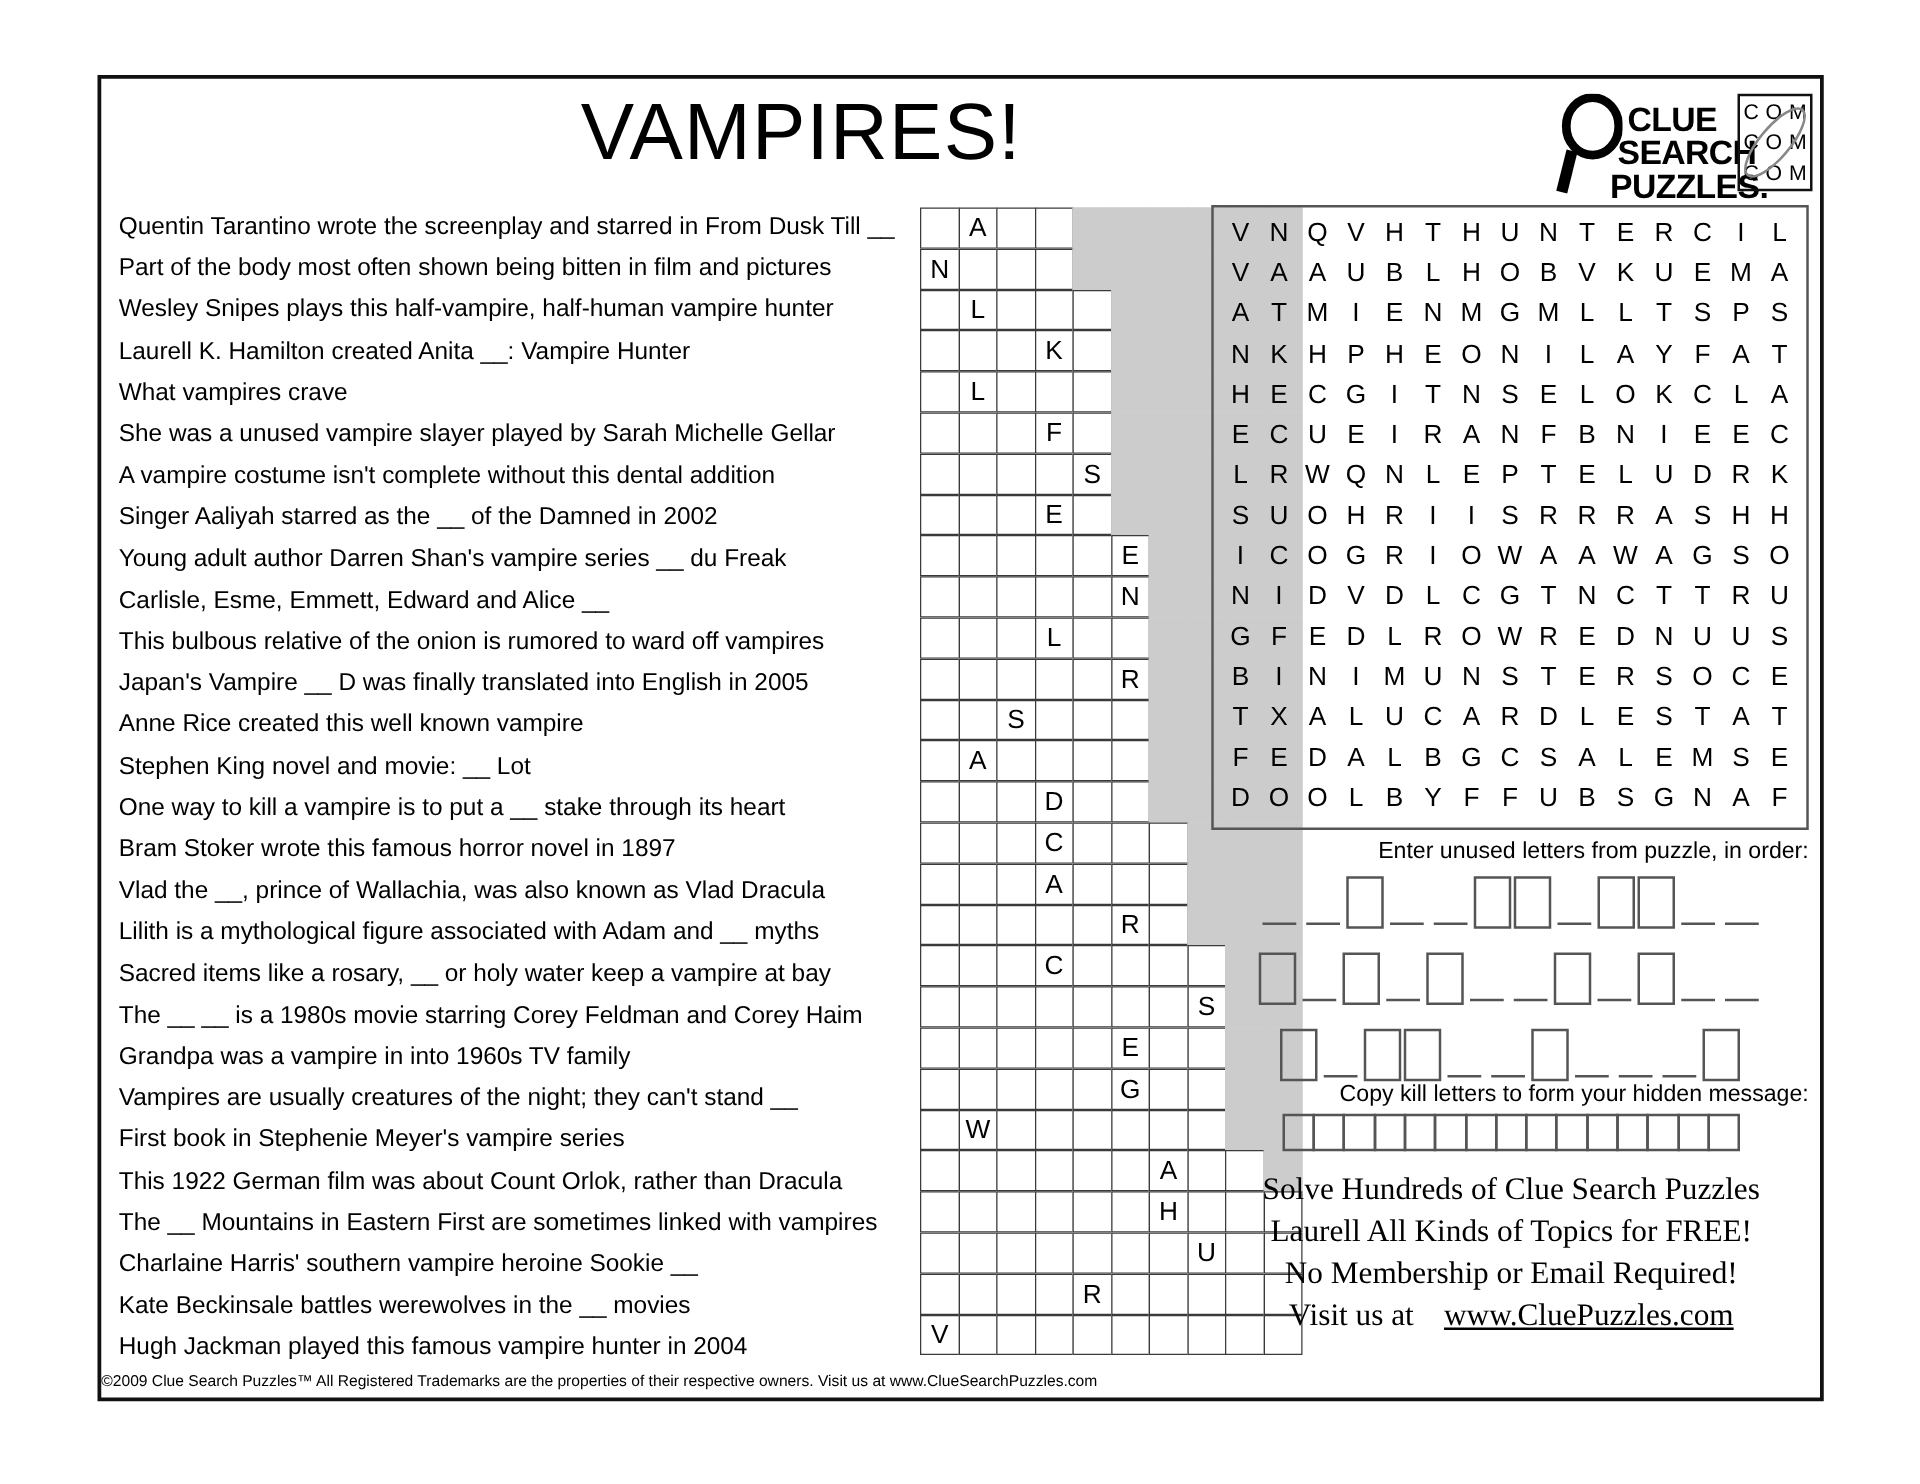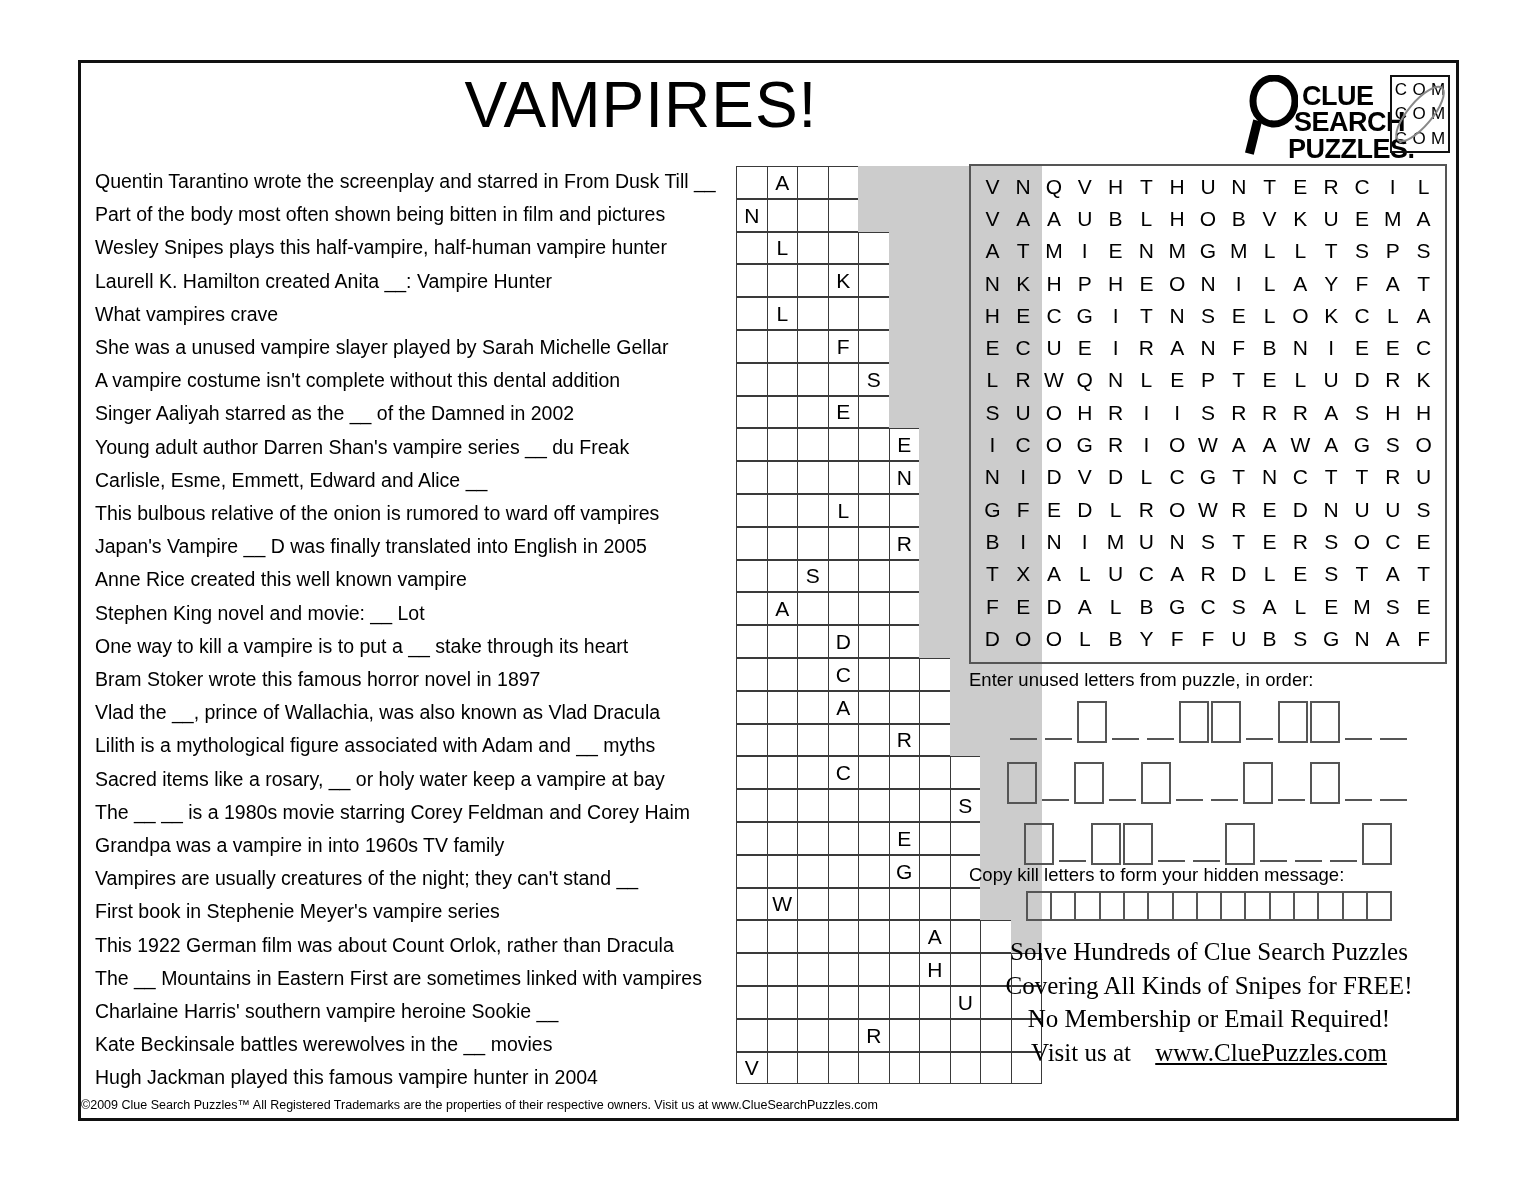--- a/index.html
+++ b/index.html
@@ -66,21 +66,21 @@
   .wordsearch{
     position:absolute;left:888px;top:101px;width:478px;height:500px;
     border:2px solid #555;box-sizing:border-box;padding:4px 6px;
   }
   .wsrow{display:flex;height:32.3px;align-items:center;justify-content:space-between;}
   .wsrow span{
     flex:1 1 0;text-align:center;font-size:21px;line-height:1;
   }
   
   .instr{
-    position:absolute;width:478px;left:888px;text-align:left;font-size:18.5px;
+    position:absolute;width:478px;left:888px;text-align:right;font-size:18.5px;
   }
   .instr-top{top:606px;}
   .instr-bottom{top:801px;}
   .ansline{
     position:absolute;left:888px;width:478px;height:48px;
     display:flex;align-items:flex-end;justify-content:center;
   }
   .ansline.l1{top:632px;}
   .ansline.l2{top:693px;}
   .ansline.l3{top:754px;}
@@ -838,21 +838,21 @@
         <div class="msgcell"></div>
         <div class="msgcell"></div>
         <div class="msgcell"></div>
         <div class="msgcell"></div>
         <div class="msgcell"></div>
         <div class="msgcell"></div>
       </div>
 
     <div class="promo">
       <div>Solve Hundreds of Clue Search Puzzles</div>
-      <div>Covering All Kinds of Snipes for FREE!</div>
+      <div>Laurell All Kinds of Topics for FREE!</div>
       <div>No Membership or Email Required!</div>
       <div><span>Visit us at </span><span class="u">www.CluePuzzles.com</span></div>
     </div>
 
     <div class="footer">©2009 Clue Search Puzzles™ All Registered Trademarks are the properties of their respective owners. Visit us at www.ClueSearchPuzzles.com</div>
 
   </div>
 </div>
 
 </body></html>

